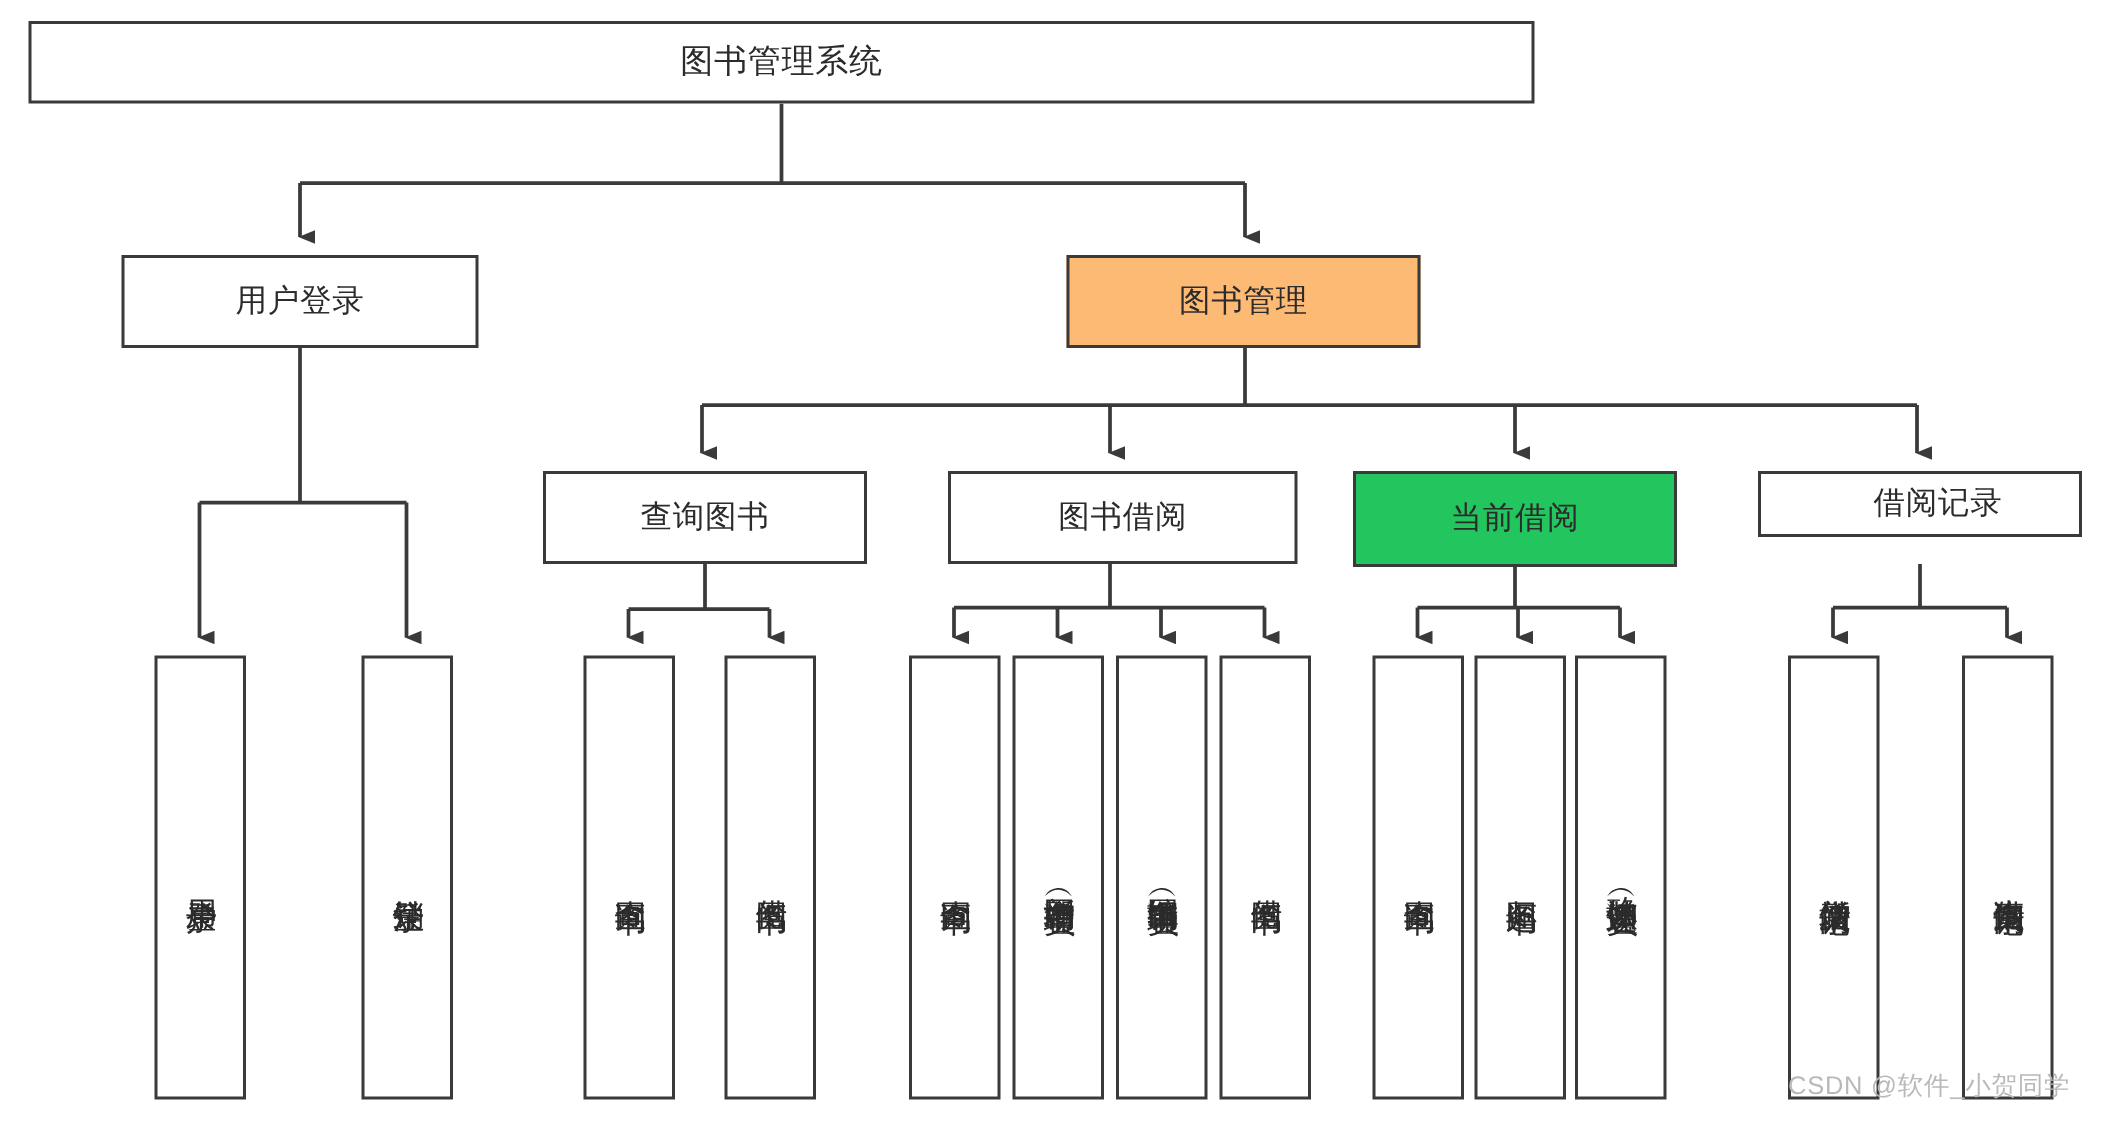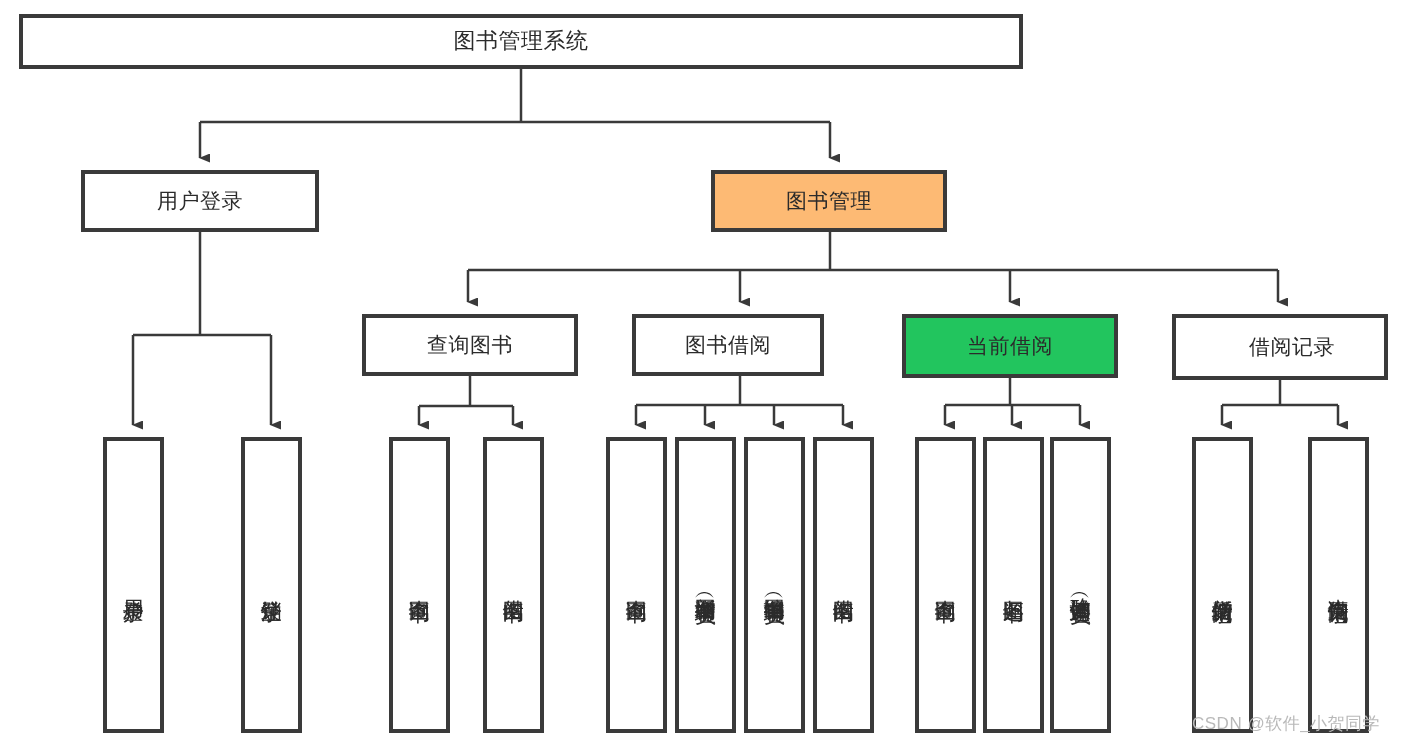--- a/index.html
+++ b/index.html
@@ -22,21 +22,21 @@
     left: 0;
     top: 0;
     width: 1405px;
     height: 747px;
     pointer-events: none;
   }
   .node {
     position: absolute;
     box-sizing: border-box;
     background: #ffffff;
-    border: 4px solid #c4b5fd;
+    border: 2px solid #c4b5fd;
     display: flex;
     align-items: center;
     justify-content: center;
     color: #2b2b2b;
   }
   .node-h {
     font-size: 21px;
     letter-spacing: 0.5px;
     line-height: 1.1;
     white-space: nowrap;
@@ -122,23 +122,23 @@
       <path d="M1338,405 L1338,425" marker-end="url(#arrow)"></path>
     </g>
   </svg>
 
   <div class="node node-h node-root" style="left: 19px; top: 14px; width: 1004px; height: 55px; border-color: rgb(58, 58, 58); background: rgb(255, 255, 255); color: rgb(43, 43, 43);">图书管理系统</div>
 
   <div class="node node-h" style="left: 81px; top: 170px; width: 238px; height: 62px; border-color: rgb(58, 58, 58); background: rgb(255, 255, 255); color: rgb(43, 43, 43);">用户登录</div>
   <div class="node node-h" style="left: 711px; top: 170px; width: 236px; height: 62px; border-color: rgb(58, 58, 58); background: #fdba74; color: rgb(43, 43, 43);">图书管理</div>
 
   <div class="node node-h" style="left: 362px; top: 314px; width: 216px; height: 62px; border-color: rgb(58, 58, 58); background: rgb(255, 255, 255); color: rgb(43, 43, 43);">查询图书</div>
-  <div class="node node-h" style="left: 632px; top: 314px; width: 192px; height: 62px; border-color: rgb(58, 58, 58); background: rgb(255, 255, 255); color: rgb(43, 43, 43);">图书借阅</div>
+  <div class="node node-h" style="left: 632px; top: 314px; width: 233px; height: 62px; border-color: rgb(58, 58, 58); background: rgb(255, 255, 255); color: rgb(43, 43, 43);">图书借阅</div>
   <div class="node node-h" style="left: 902px; top: 314px; width: 216px; height: 64px; border-color: rgb(58, 58, 58); background: #22c55e; color: rgb(43, 43, 43);">当前借阅</div>
-  <div class="node node-h" style="left: 1172px; top: 314px; width: 216px; height: 66px; border-color: rgb(58, 58, 58); background: rgb(255, 255, 255); color: rgb(43, 43, 43); padding-left: 24px;">借阅记录</div>
+  <div class="node node-h" style="left: 1172px; top: 314px; width: 216px; height: 44px; border-color: rgb(58, 58, 58); background: rgb(255, 255, 255); color: rgb(43, 43, 43); padding-left: 24px;">借阅记录</div>
 
   <div class="node node-v" style="left: 103px; top: 437px; width: 61px; height: 296px; border-color: rgb(58, 58, 58); background: rgb(255, 255, 255); color: rgb(43, 43, 43);">
       <span class="vtext">用户登录</span>
     </div>
   <div class="node node-v" style="left: 241px; top: 437px; width: 61px; height: 296px; border-color: rgb(58, 58, 58); background: rgb(255, 255, 255); color: rgb(43, 43, 43);">
       <span class="vtext">注销登录</span>
     </div>
   <div class="node node-v" style="left: 389px; top: 437px; width: 61px; height: 296px; border-color: rgb(58, 58, 58); background: rgb(255, 255, 255); color: rgb(43, 43, 43);">
       <span class="vtext">查询图书</span>
     </div>

